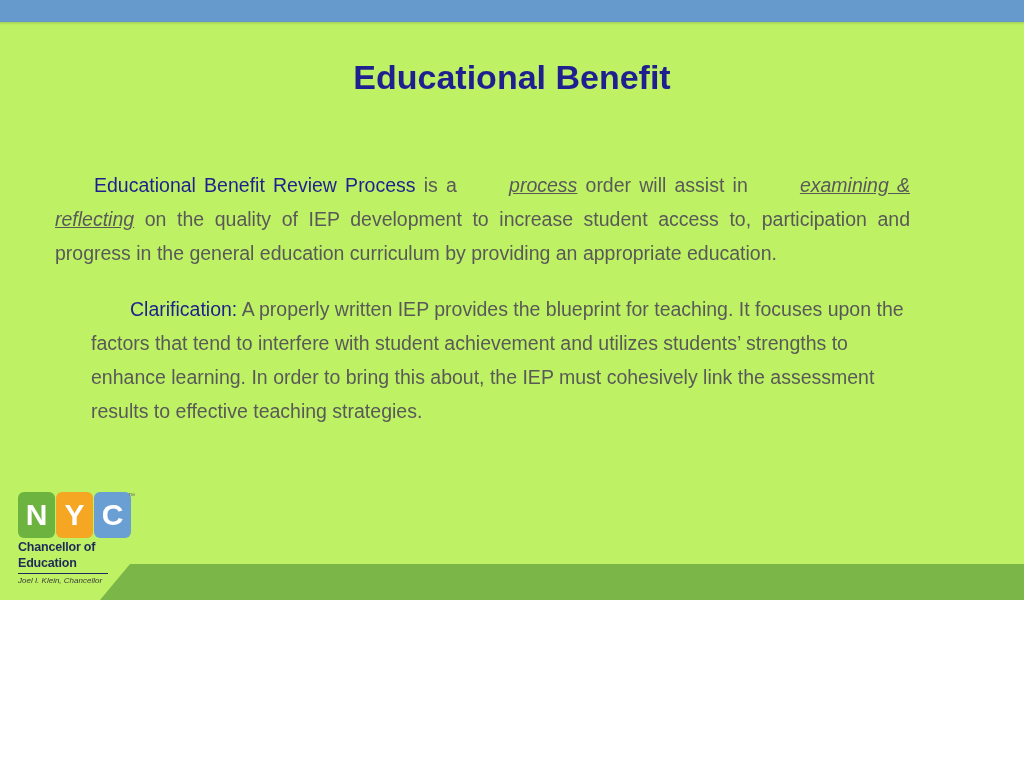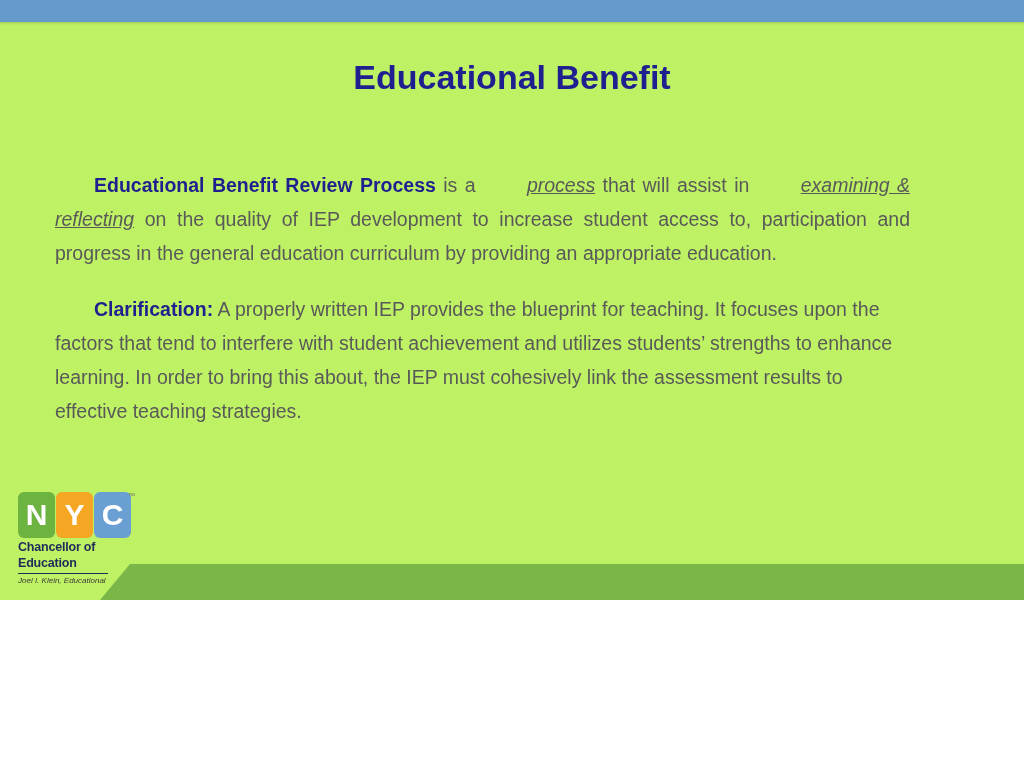--- a/index.html
+++ b/index.html
@@ -60,24 +60,25 @@
   .para {
     color: #595959;
     font-size: 19.5px;
     line-height: 34px;
     text-align: justify;
     margin-bottom: 22px;
   }
   .para.p2 {
     text-align: left;
     line-height: 34px;
+    margin-left: 36px;
   }
   .lead {
     color: #1f1f8f;
-    font-weight: bold;
+    font-weight: normal;
   }
   .ital-ul {
     font-style: italic;
     text-decoration: underline;
     color: #595959;
     margin-left: 44px;
   }
   .indent-wrap {
     padding-left: 39px;
     text-indent: -39px;
@@ -162,21 +163,21 @@
 
   <div class="top-bar"></div>
   <div class="top-bar-shadow"></div>
 
   <div class="slide-title">Educational Benefit</div>
 
   <div class="body-block">
 
     <div class="para p1">
       <span class="indent-wrap">
-        <span class="lead">Educational Benefit Review Process</span><span> is a </span><span class="ital-ul">process</span><span> that will assist in </span><span class="ital-ul">examining &amp; reflecting</span><span> on the quality of IEP development to increase student access to, participation and progress in the general education curriculum by providing an appropriate education.</span>
+        <span class="lead">Educational Benefit Review Process</span><span> is a </span><span class="ital-ul">process</span><span> order will assist in </span><span class="ital-ul">examining &amp; reflecting</span><span> on the quality of IEP development to increase student access to, participation and progress in the general education curriculum by providing an appropriate education.</span>
       </span>
     </div>
 
     <div class="para p2">
       <span class="indent-wrap">
         <span class="lead">Clarification:</span><span> A properly written IEP provides the blueprint for teaching.  It focuses upon the factors that tend to interfere with student achievement and utilizes students’ strengths to enhance learning.  In order to bring this about, the IEP must cohesively link the assessment results to effective teaching strategies.</span>
       </span>
     </div>
 
   </div>
@@ -188,16 +189,16 @@
   <div class="logo">
     <div class="logo-nyc">
       <div class="logo-letter logo-n">N</div>
       <div class="logo-letter logo-y">Y</div>
       <div class="logo-letter logo-c">C</div>
       <div class="logo-tm">™</div>
     </div>
     <div class="logo-dept">Chancellor of</div>
     <div class="logo-dept">Education</div>
     <div class="logo-rule"></div>
-    <div class="logo-chancellor">Joel I. Klein, Educational</div>
+    <div class="logo-chancellor">Joel I. Klein, Chancellor</div>
   </div>
 
 </div>
 
 </body></html>

